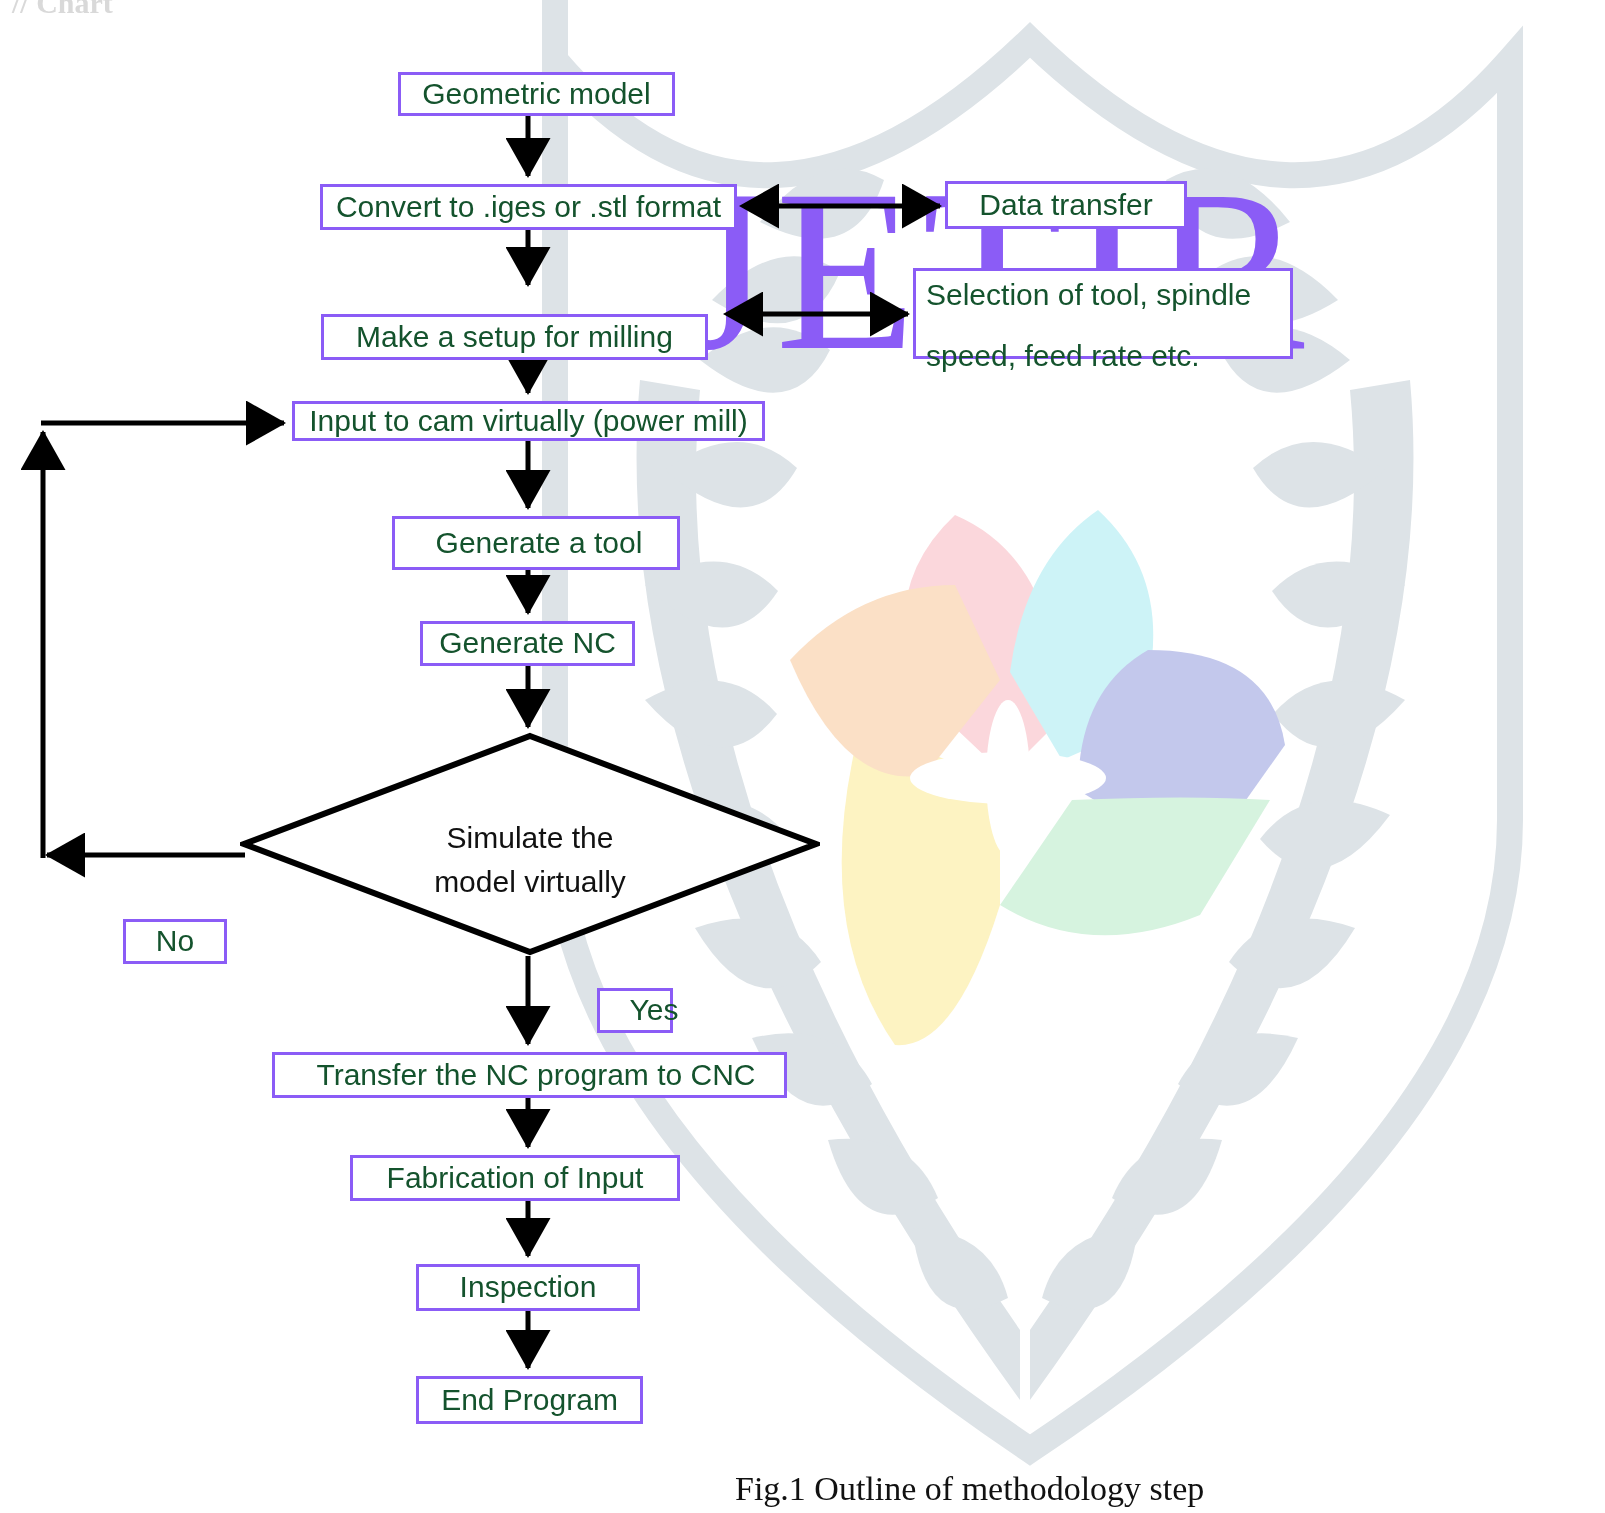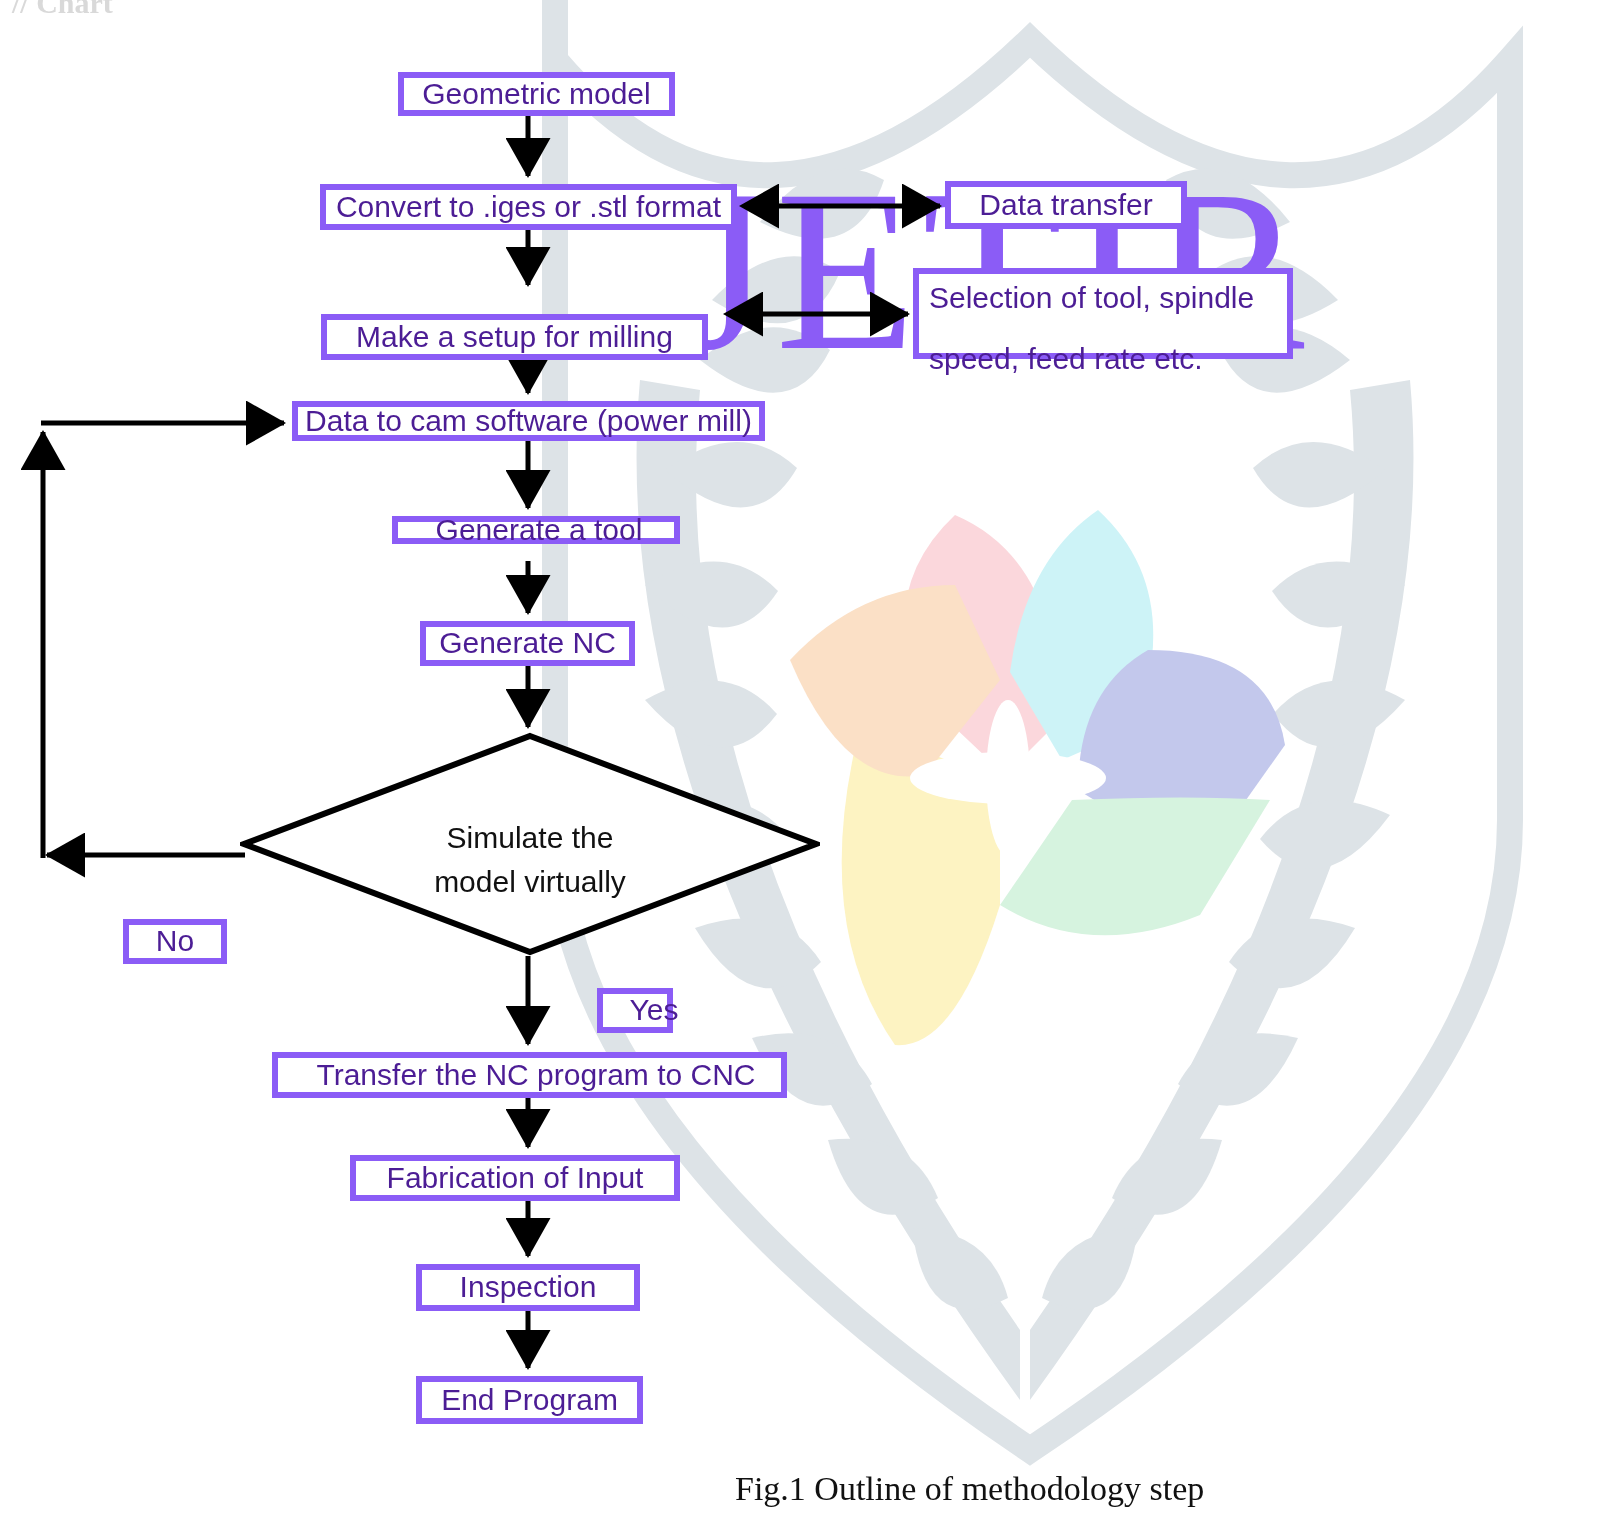--- a/index.html
+++ b/index.html
@@ -44,29 +44,29 @@
   
   #chart {
     position: absolute;
     left: 0; top: 0;
     width: 1605px;
     height: 1513px;
     z-index: 3;
   }
   .node {
     position: absolute;
-    border: 6px solid #8b5cf6;
+    border: 3px solid #8b5cf6;
     background: #ffffff;
     box-sizing: border-box;
     display: flex;
     align-items: center;
     justify-content: center;
     font-family: "Liberation Sans", sans-serif;
     font-size: 30px;
-    color: #4c1d95;
+    color: #14532d;
     line-height: 1.35;
     text-align: center;
     padding: 0 6px;
     z-index: 4;
   }
   .node.two-line {
     flex-direction: column;
     justify-content: space-evenly;
     align-items: flex-start;
     text-align: left;
@@ -230,24 +230,24 @@
     <div class="node" style="left:321px; top:293px; width:387px; height:46px;margin-top:21px;">
       <span>Make a setup for milling</span>
     </div>
 
     <div class="node two-line" style="left:913px; top:268px; width:380px; height:91px;gap:20px;">
       <span>Selection of tool, spindle</span>
       <span>speed, feed rate etc.</span>
     </div>
 
     <div class="node" style="left:292px; top:401px; width:473px; height:40px;">
-      <span>Data to cam software (power mill)</span>
-    </div>
-
-    <div class="node" style="left:392px; top:516px; width:288px; height:28px;padding-left:12px;">
+      <span>Input to cam virtually (power mill)</span>
+    </div>
+
+    <div class="node" style="left:392px; top:516px; width:288px; height:54px;padding-left:12px;">
       <span>Generate a tool</span>
     </div>
 
     <div class="node" style="left:420px; top:621px; width:215px; height:45px;">
       <span>Generate NC</span>
     </div>
 
     <div class="decision" style="left:240px; top:732px; width:580px; height:224px;">
       <svg width="580" height="224" viewBox="0 0 580 224" xmlns="http://www.w3.org/2000/svg">
         <polygon points="290,4 576,112 290,220 4,112" fill="#ffffff" stroke="#000000" stroke-width="6"></polygon>

